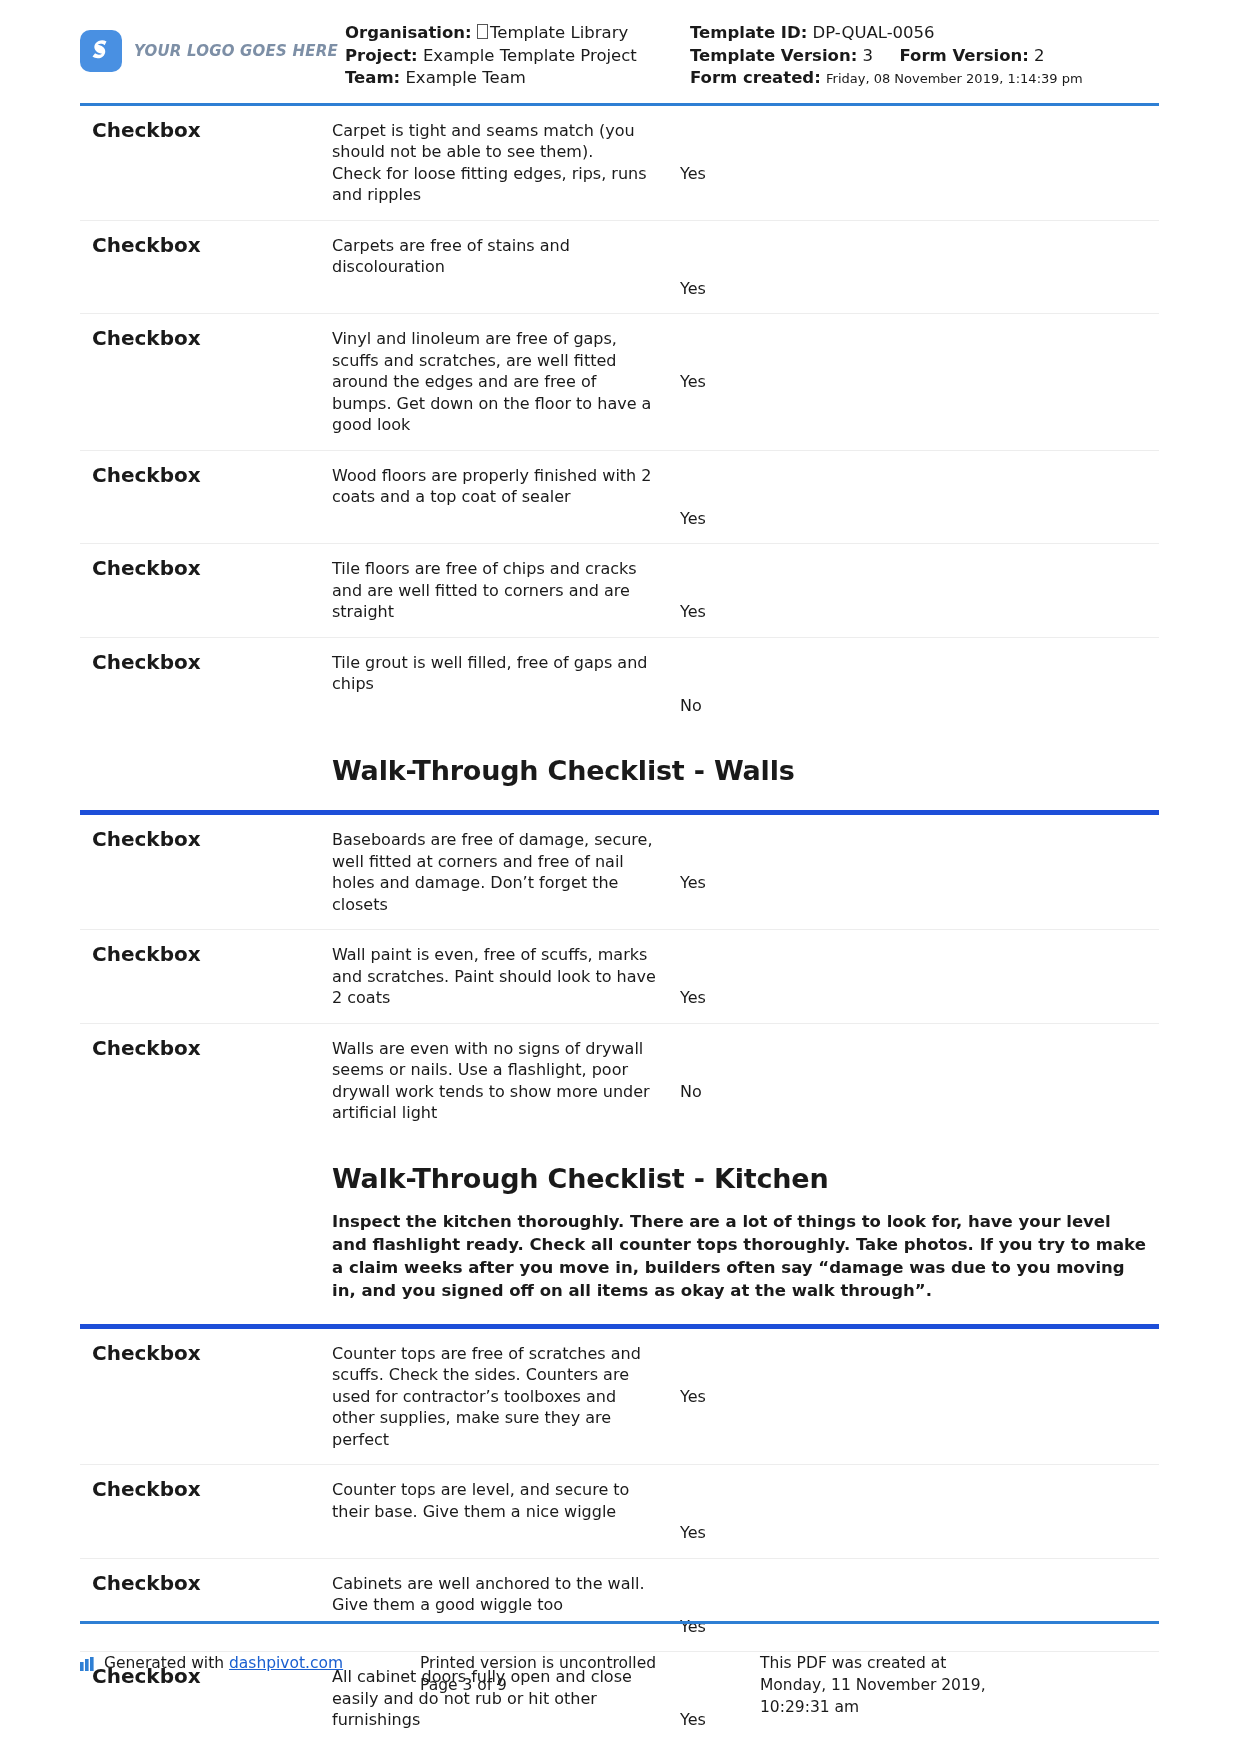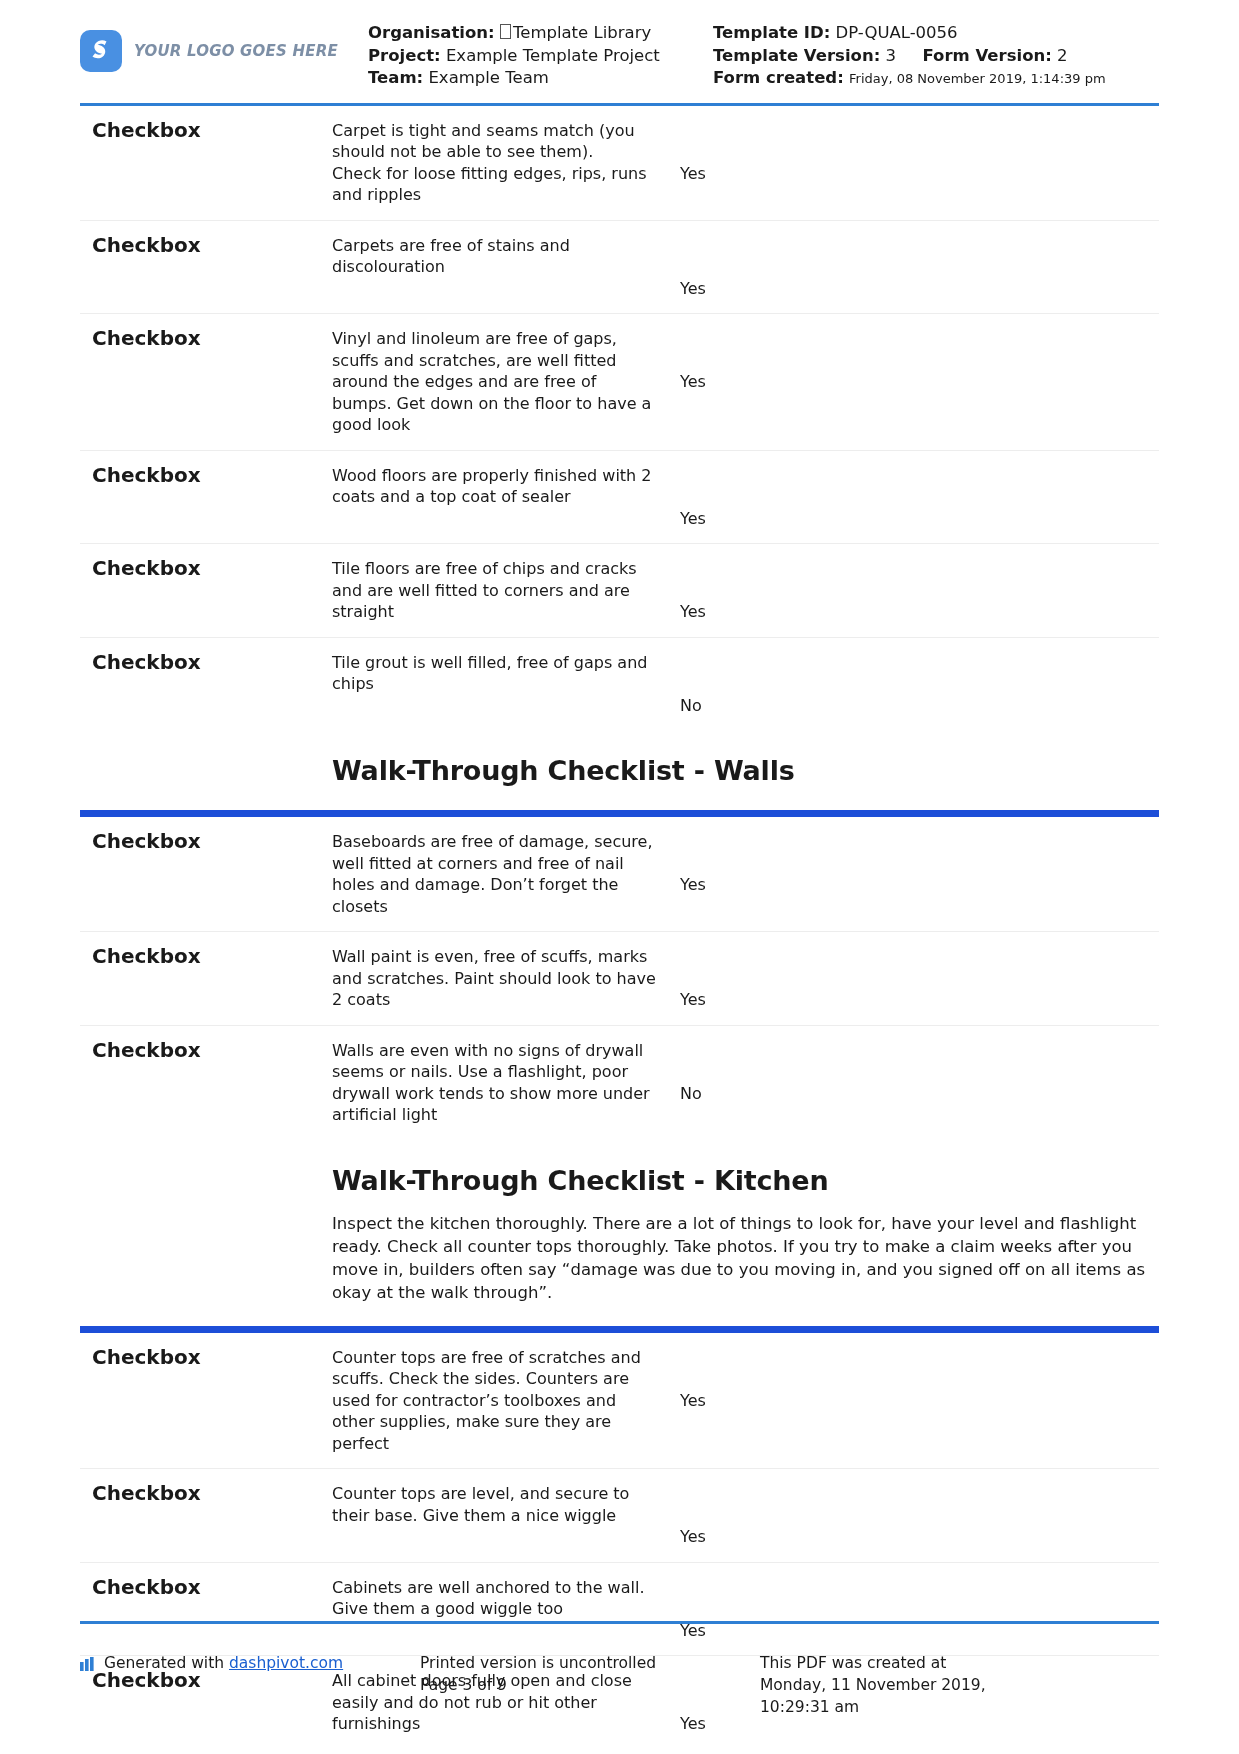--- a/index.html
+++ b/index.html
@@ -55,21 +55,21 @@
     font-weight: bold;
     font-size: 15px;
     letter-spacing: 0.2px;
     color: #7d8fa6;
     white-space: nowrap;
   }
   .meta-col {
     font-size: 16.5px;
     line-height: 21.5px;
   }
-  .meta-col.left { width: 345px; flex-shrink: 0; margin-left: 23px; }
+  .meta-col.left { width: 345px; flex-shrink: 0; }
   .meta-col.right { flex: 1; }
   .meta-line { margin-bottom: 1px; white-space: normal; }
   .meta-label { font-weight: bold; }
   .meta-value { font-weight: normal; }
   .meta-value.small { font-size: 13px; }
   .meta-inline-gap { display: inline-block; width: 16px; }
   .org-glyph {
     display: inline-block;
     width: 9px;
     height: 13px;
@@ -116,34 +116,34 @@
     font-size: 16px;
     line-height: 21.5px;
     margin-top: 43px;
   }
 
   
   .section {
     display: flex;
     align-items: flex-end;
     padding: 24px 0 22px 0;
-    border-bottom: 7px solid #1d4ed8;
+    border-bottom: 5px solid #1d4ed8;
   }
   .section-gutter { width: 252px; flex-shrink: 0; }
   .section-body { flex: 1; padding-right: 8px; }
   .section-title {
     font-size: 27px;
     font-weight: bold;
     letter-spacing: -0.2px;
     line-height: 34px;
     margin: 0;
   }
   .section-intro {
     font-size: 16.5px;
-    font-weight: normal;
+    font-weight: bold;
     line-height: 23px;
     margin-top: 14px;
   }
 
   
   .footer-wrap {
     position: absolute;
     left: 80px;
     right: 80px;
     bottom: 36px;

